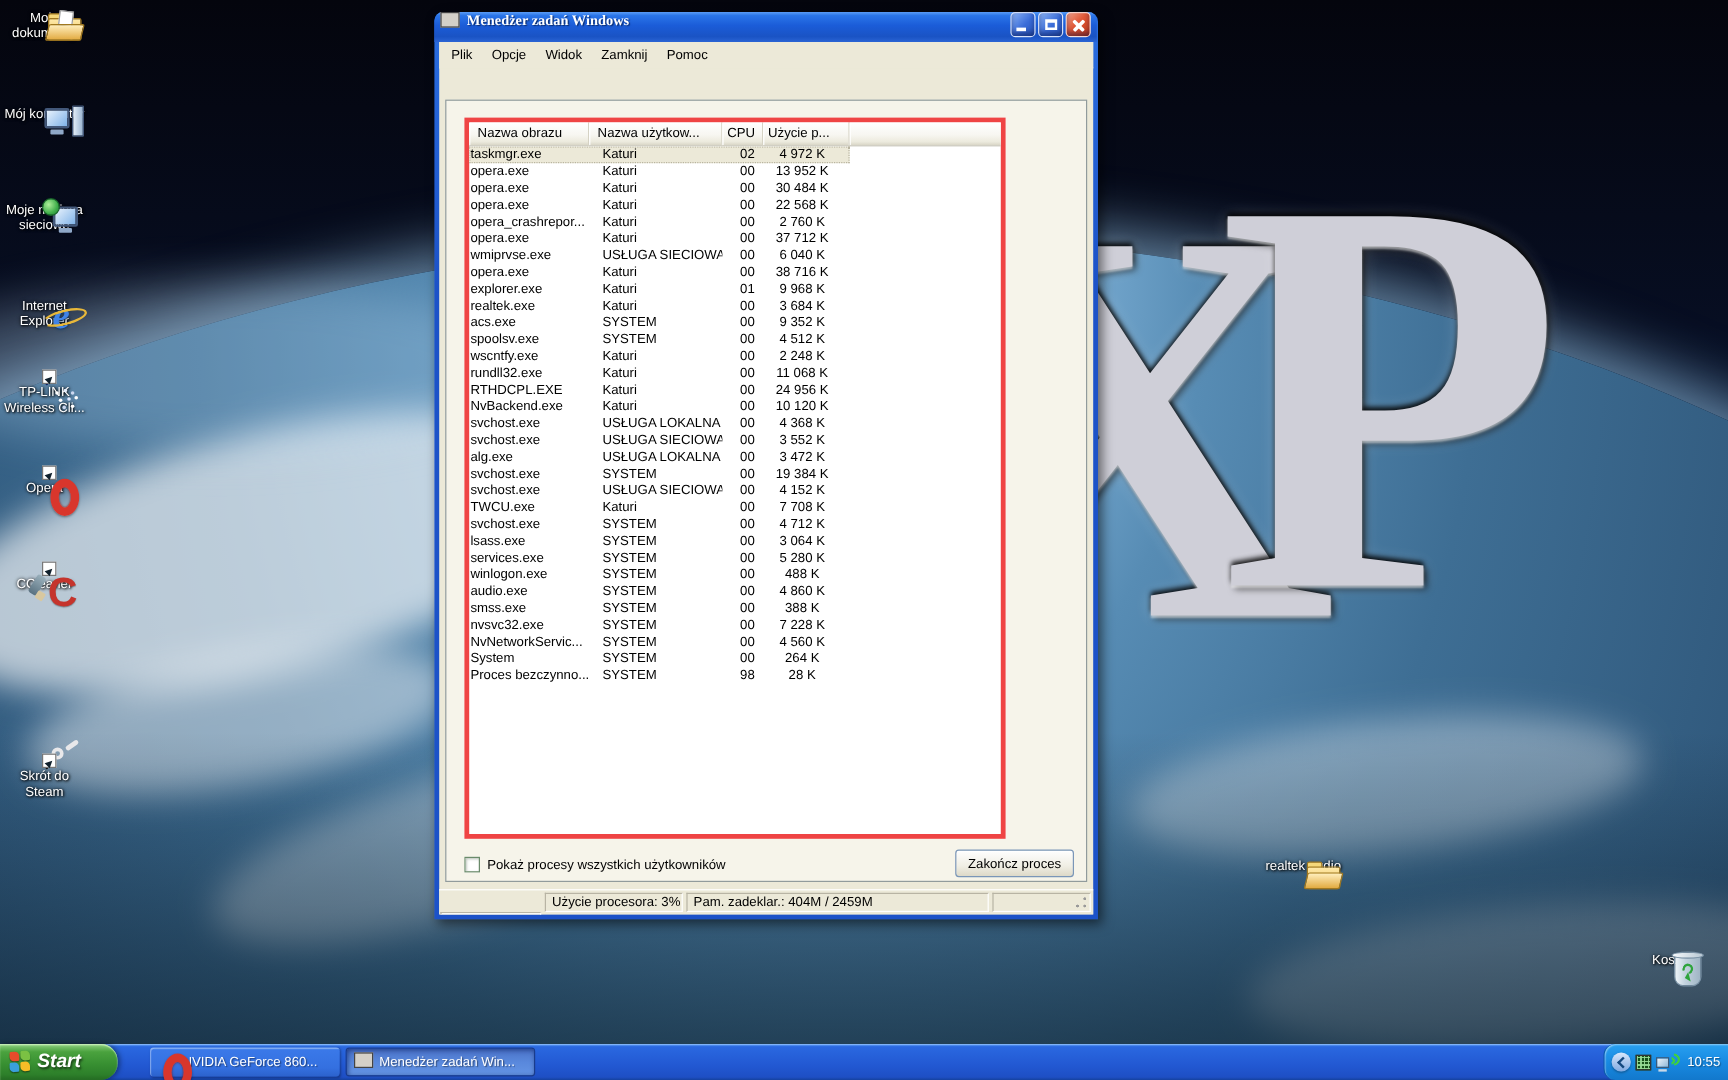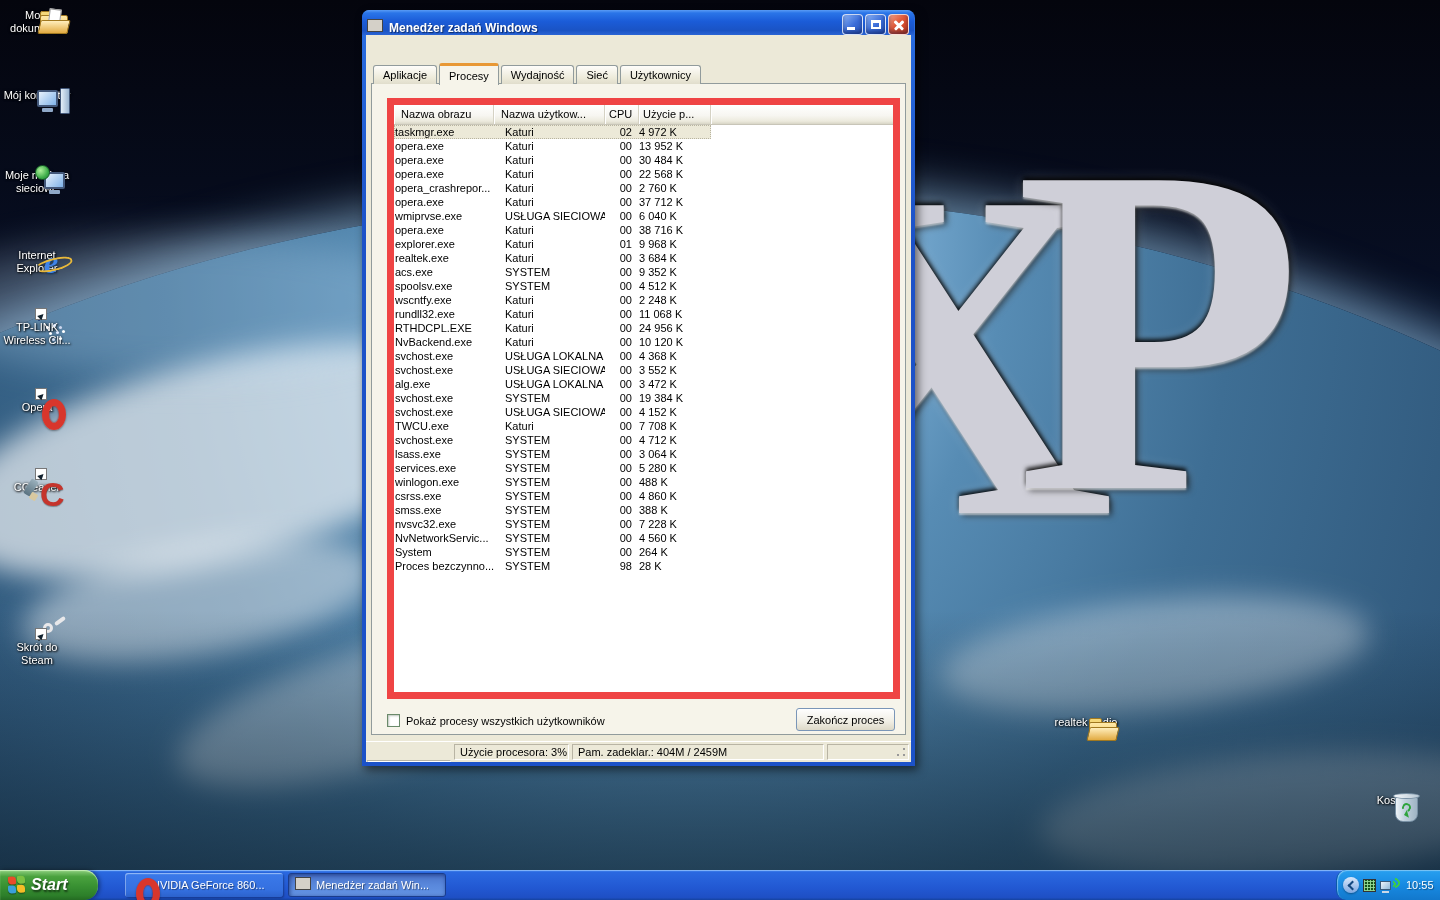--- a/index.html
+++ b/index.html
@@ -71,22 +71,22 @@
   .tm-frame { position:absolute; left:0; top:0; width:16px; height:13px; background:#d4d0c8; border:1px solid #444; }
   .tm-screen { position:absolute; left:2px; top:2px; right:2px; bottom:2px; background:#0a4a20;
     background-image:repeating-linear-gradient(90deg, #3fe06a 0 2px, rgba(0,0,0,0) 2px 4px); }
 
   .sc-arrow { position:absolute; left:-2px; bottom:-2px; width:12px; height:12px; background:#fff; border:1px solid #777; }
   .sc-arrow::after { content:""; position:absolute; left:2px; top:3px; width:0; height:0; border:3px solid transparent; border-left:6px solid #10202c; transform:rotate(-45deg); }
 
   
   .window { position:absolute; left:362px; top:10px; width:553px; height:756px; z-index:10;
     background:linear-gradient(180deg,#2a6ee0,#1c52c8 30%,#1c52c8); border-radius:8px 8px 0 0; box-shadow:3px 4px 10px rgba(0,0,0,.55); }
-  .titlebar { position:absolute; left:0; top:0; right:1px; height:25px; border-radius:7px 7px 0 0; display:flex; align-items:flex-end; padding:0 5px;
-    background:linear-gradient(180deg,#5a9cf5 0%,#2a75e8 12%,#1b5cd8 45%,#1a53c4 82%,#2a64d4 100%); }
+  .titlebar { position:absolute; left:0; top:0; right:1px; height:25px; border-radius:7px 7px 0 0; display:flex; align-items:flex-start; padding:0 5px;
+    background:linear-gradient(180deg,#5a9cf5 0%,#2a75e8 12%,#1b5cd8 45%,#1a53c4 82%,#2a64d4 100%);font-family:Liberation Serif, serif; }
   .tb-icon { width:18px; height:16px; position:relative; margin-right:4px; flex:none; }
   .tb-title { color:#fff; font-size:12px; font-weight:bold; text-shadow:1px 1px 1px #0a2a6a; flex:1 1 auto; white-space:nowrap; overflow:hidden; }
   .tb-btns { display:flex; gap:2px; flex:none; }
   .tbb { width:21px; height:21px; border-radius:4px; border:1px solid rgba(255,255,255,.75); position:relative;
     background:linear-gradient(135deg,#8ab2f4 0%,#3a6cd8 55%,#2a55b8 100%); box-shadow:inset 0 -3px 4px rgba(0,10,60,.45); cursor:pointer; }
   .tbb.close { background:linear-gradient(135deg,#f0a088 0%,#e05838 45%,#c03818 100%); }
   .g-min { position:absolute; left:4px; bottom:4px; width:8px; height:3px; background:#fff; }
   .g-max { position:absolute; left:5px; top:5px; width:10px; height:9px; border:2px solid #fff; border-top-width:3px; }
   .g-x1,.g-x2 { position:absolute; left:4px; top:9px; width:12px; height:2.5px; background:#fff; border-radius:1px; }
   .g-x1 { transform:rotate(45deg);} .g-x2 { transform:rotate(-45deg);}
@@ -95,37 +95,37 @@
   .menubar { display:flex; height:22px; align-items:center; padding-left:2px; background:#ece9d8; border-bottom:1px solid #ece9d8; }
   .menu-item { font-size:11px; color:#000; padding:3px 8px; cursor:default; }
 
   .tabstrip { position:absolute; left:7px; top:27px; height:22px; display:flex; align-items:flex-end; z-index:2; }
   .tab { font-size:11px; color:#000; padding:3px 9px 3px; margin-right:2px; height:19px;
     background:linear-gradient(180deg,#fefdfa,#ece9d8 70%,#e0ddcc); border:1px solid #919b9c; border-bottom:none; border-radius:3px 3px 0 0; cursor:pointer; }
   .tab.active { height:22px; padding-top:4px; background:#f6f4ea; border-top:3px solid #e89835; position:relative; top:1px; }
 
   .tabpage { position:absolute; left:5px; right:5px; top:48px; bottom:27px; background:#f6f4ea; border:1px solid #919b9c; }
 
-  .listview { position:absolute; left:15px; top:14px; width:513px; height:601px; background:#fff; border:7px solid #ef4444; overflow:hidden; }
+  .listview { position:absolute; left:15px; top:14px; width:451px; height:601px; background:#fff; border:4px solid #ef4444; overflow:hidden; }
   .lv-header { display:flex; height:20px; }
   .lv-col { font-size:11px; color:#000; line-height:18px; padding-left:7px; flex:none; overflow:hidden; white-space:nowrap;
     background:linear-gradient(180deg,#ffffff,#f7f6f1 55%,#eceadd 85%,#d8d5c6); border-right:1px solid #d5d2c4; border-bottom:1px solid #c8c5b8; box-shadow:inset 1px 1px 0 #fff; cursor:pointer; }
   .lv-col.c0 { width:100px; }
   .lv-col.c1 { width:111px; }
   .lv-col.c2 { width:34px; padding-left:4px; }
   .lv-col.c3 { width:72px; padding-left:4px; }
   .lv-col.fill { flex:1 1 auto; border-right:none; cursor:default; }
   .lv-rows { position:absolute; left:0; right:0; top:20px; bottom:0; overflow:hidden; }
   .lv-row { display:flex; height:14px; line-height:14px; font-size:11px; color:#000; width:317px; }
   .lv-row.sel { background:#ece9d8; outline:1px dotted #b8b4a0; outline-offset:-1px; }
   .lv-cell { flex:none; overflow:hidden; white-space:nowrap; }
   .lv-cell.name { width:100px; padding-left:1px; }
   .lv-cell.user { width:111px; padding-left:11px; }
   .lv-cell.cpu { width:34px; text-align:right; padding-right:7px; }
-  .lv-cell.mem { width:72px; text-align:left; padding-right:7px; }
+  .lv-cell.mem { width:72px; text-align:center; padding-right:7px; }
 
   .chkrow { position:absolute; left:15px; top:630px; display:flex; align-items:center; gap:6px; }
   .checkbox { width:13px; height:13px; background:#fff; border:1px solid #6a8a6a; box-shadow:inset 1px 1px 2px rgba(90,110,90,.4); cursor:pointer; }
   .chklabel { font-size:11px; color:#000; }
   .endbtn { position:absolute; left:424px; top:624px; width:99px; height:23px; font-family:"Liberation Sans",sans-serif; font-size:11px; color:#000;
     background:linear-gradient(180deg,#fefefe,#f0eee4 60%,#ddd9c8); border:1px solid #7a96b8; border-radius:3px; box-shadow:inset 0 1px 0 #fff; cursor:pointer; }
 
   .statusbar { position:absolute; left:0; right:0; bottom:0; height:21px; background:#ece9d8; border-top:1px solid #fff; display:flex; gap:3px; padding:2px 2px 2px 1px; }
   .status-panel { font-size:11px; color:#000; line-height:15px; padding-left:5px; overflow:hidden; white-space:nowrap;
     border:1px solid; border-color:#b8b4a4 #fff #fff #b8b4a4; }
@@ -246,26 +246,26 @@
         <span class="tbb">
             <i class="g-max"></i>
           </span>
         <span class="tbb close">
             <i class="g-x1"></i>
             <i class="g-x2"></i>
           </span>
       </span>
     </div>
     <div class="win-body">
-      <div class="tabstrip" id="tab-strip">
-          <span class="tab">Aplikacje</span>
-          <span class="tab active">Procesy</span>
-          <span class="tab">Wydajność</span>
-          <span class="tab">Sieć</span>
-          <span class="tab">Użytkownicy</span>
+      <div class="menubar" id="menu-bar">
+          <span class="menu-item">Plik</span>
+          <span class="menu-item">Opcje</span>
+          <span class="menu-item">Widok</span>
+          <span class="menu-item">Zamknij</span>
+          <span class="menu-item">Pomoc</span>
         </div>
       <div class="tabpage">
         <div class="listview">
           <div class="lv-header" id="lv-header">
               <span class="lv-col c0">Nazwa obrazu</span>
               <span class="lv-col c1">Nazwa użytkow...</span>
               <span class="lv-col c2">CPU</span>
               <span class="lv-col c3">Użycie p...</span>
               <span class="lv-col fill"></span>
             </div>
@@ -420,21 +420,21 @@
     <span class="lv-cell cpu">00</span>
     <span class="lv-cell mem">5 280 K</span>
   </div>
               <div class="lv-row">
     <span class="lv-cell name">winlogon.exe</span>
     <span class="lv-cell user">SYSTEM</span>
     <span class="lv-cell cpu">00</span>
     <span class="lv-cell mem">488 K</span>
   </div>
               <div class="lv-row">
-    <span class="lv-cell name">csrss.exe</span>
+    <span class="lv-cell name">audio.exe</span>
     <span class="lv-cell user">SYSTEM</span>
     <span class="lv-cell cpu">00</span>
     <span class="lv-cell mem">4 860 K</span>
   </div>
               <div class="lv-row">
     <span class="lv-cell name">smss.exe</span>
     <span class="lv-cell user">SYSTEM</span>
     <span class="lv-cell cpu">00</span>
     <span class="lv-cell mem">388 K</span>
   </div>

